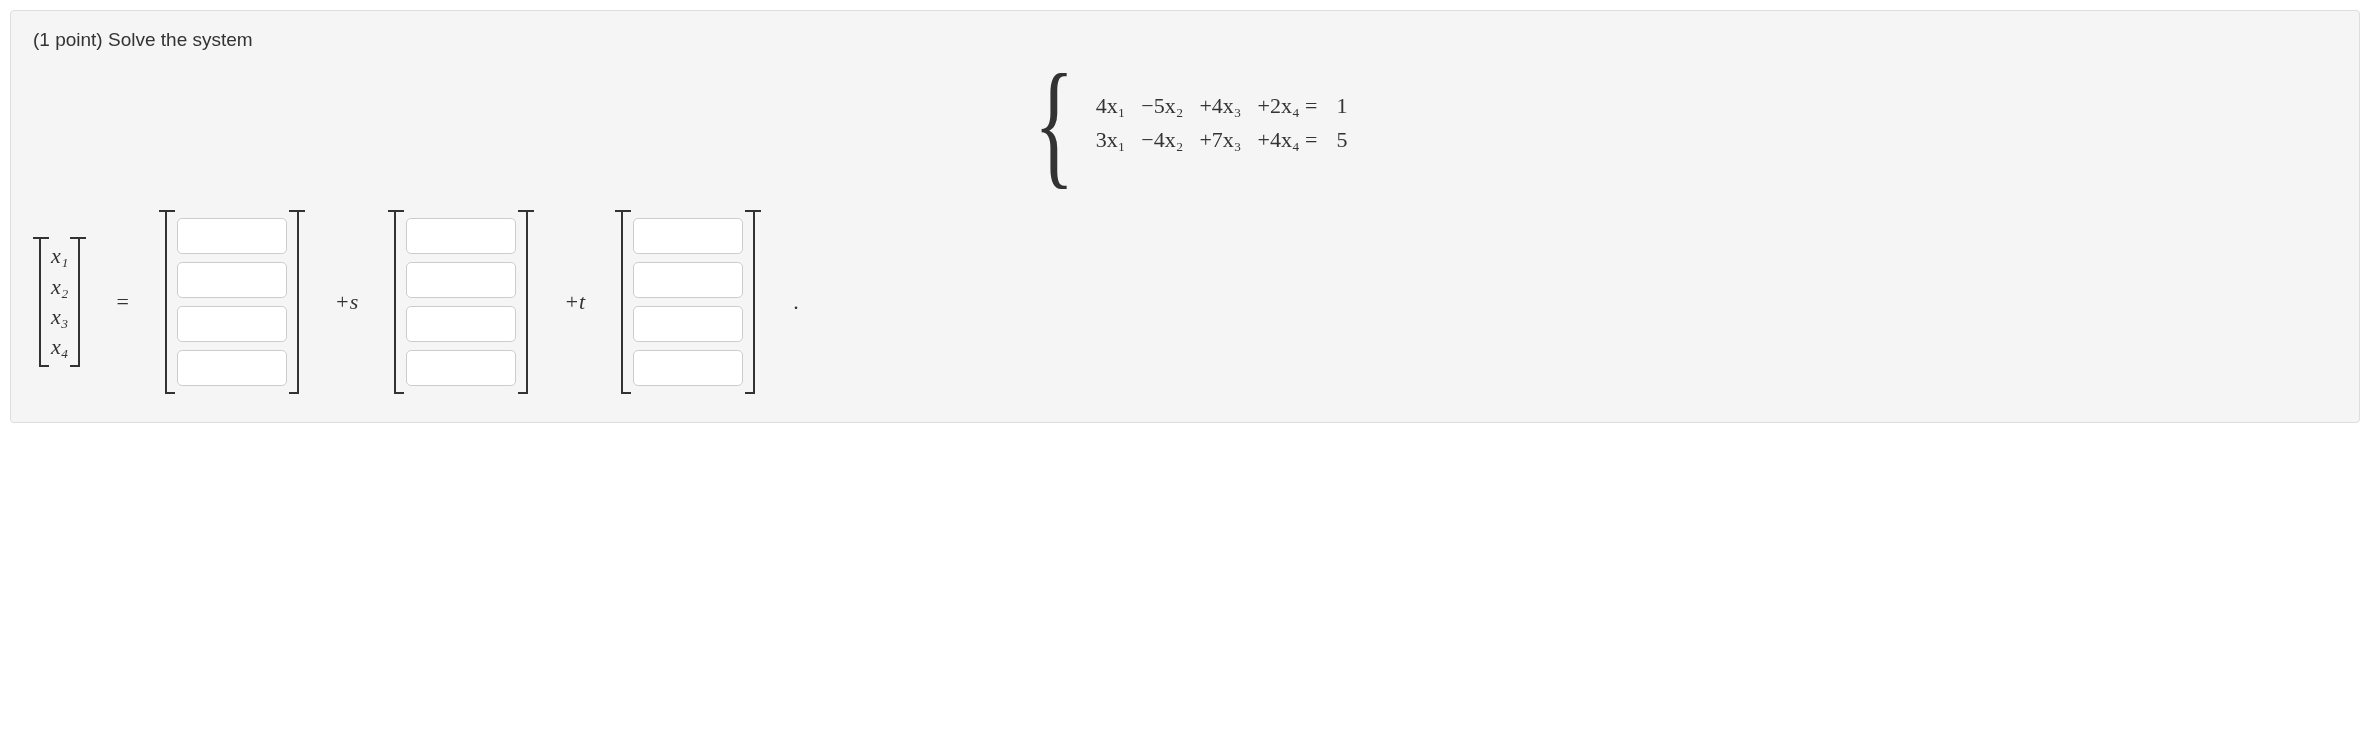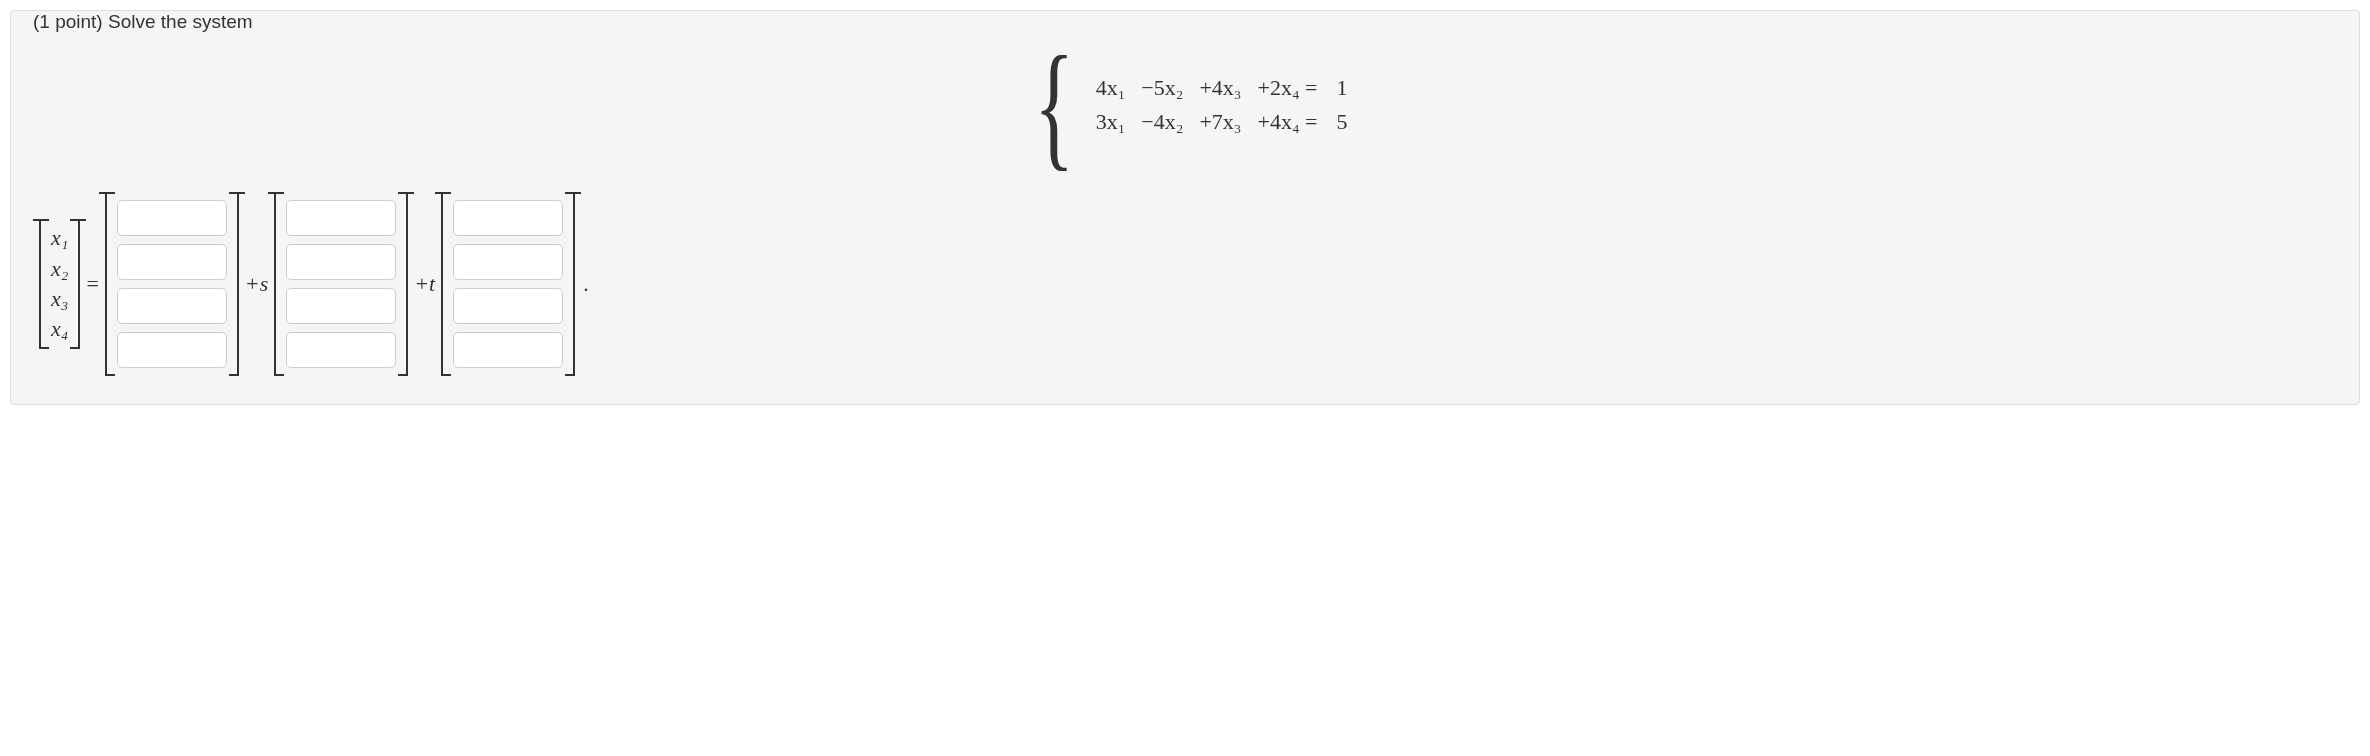--- a/index.html
+++ b/index.html
@@ -8,21 +8,21 @@
     padding: 10px;
     font-family: Arial, Helvetica, sans-serif;
     font-size: 20px;
     background: #fff;
     color: #333;
   }
   .panel {
     border: 1px solid #ddd;
     border-radius: 4px;
     background: #f5f5f5;
-    padding: 0 22px 28px 22px;
+    padding: 18px 22px 28px 22px;
   }
   .prompt-line { margin-bottom: 12px; font-size: 19px; }
   .system-wrap {
     display: flex;
     justify-content: center;
     margin: 8px 0 28px 0;
   }
   .brace-box {
     display: flex;
     align-items: center;
@@ -41,21 +41,21 @@
     font-size: 22px;
     border-collapse: separate;
     border-spacing: 14px 6px;
   }
   table.eqs td { text-align: center; white-space: nowrap; }
   table.eqs td.rhs { text-align: left; padding-left: 4px; }
 
   .answer-row {
     display: flex;
     align-items: center;
-    gap: 0;
+    gap: 30px;
     font-family: "Times New Roman", Times, serif;
     font-size: 22px;
     margin-top: 6px;
   }
   .bracket-vec {
     display: inline-flex;
     align-items: stretch;
   }
   .bracket-vec .br {
     width: 10px;

